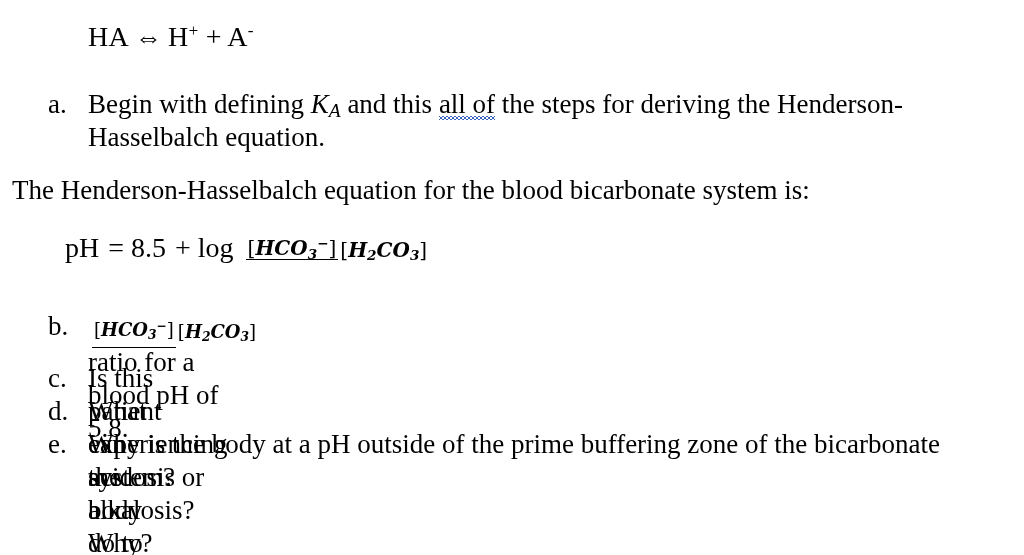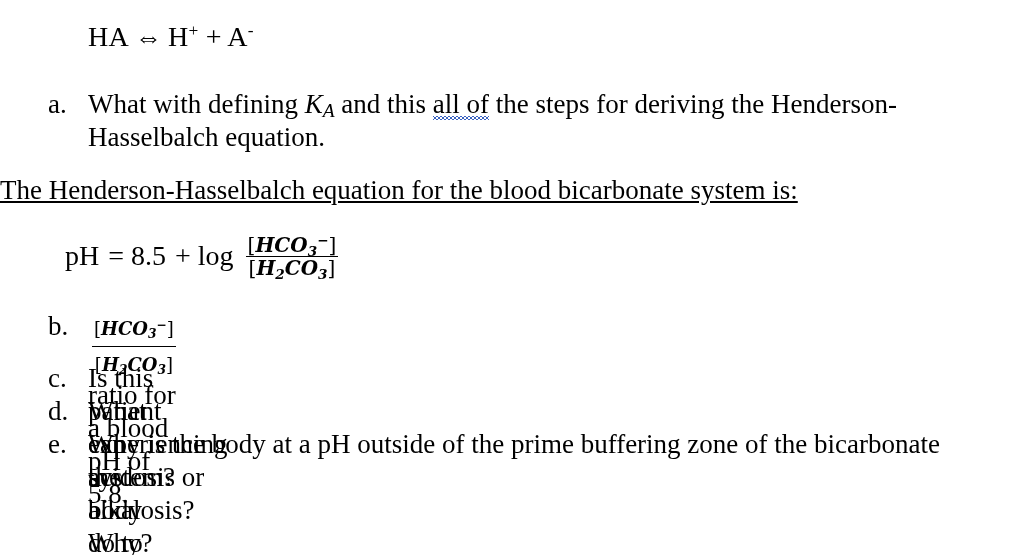--- a/index.html
+++ b/index.html
@@ -74,43 +74,42 @@
   #item-a .list-body { width: 920px; white-space: normal; }
 
   #item-b       { left: 48px; top: 310px; }
   #item-c       { left: 48px; top: 362px; }
   #item-d       { left: 48px; top: 395px; }
   #item-e       { left: 48px; top: 428px; width: 950px; }
   #item-e .list-body { width: 940px; white-space: normal; }
 
   
   #intro-sentence {
-    left: 0px;
+    left: 12px;
     top: 174px;
-    text-decoration: underline;
   }
 
   
   #ph-equation {
     position: absolute;
     left: 65px;
     top: 234px;
     display: flex;
     align-items: center;
     font-size: 28px;
     line-height: 1;
     white-space: nowrap;
   }
   #ph-equation .eq-text { padding-right: 2px; }
   #ph-equation .op { padding: 0 7px; }
 
   
   .frac {
     display: inline-flex;
-    flex-direction: column;
+    flex-direction: row;
     align-items: center;
     vertical-align: middle;
     text-align: center;
     font-family: "DejaVu Serif", "Liberation Serif", serif;
     font-style: italic;
     font-weight: 600;
   }
   .frac .num {
     display: block;
     padding: 0 2px 1px 2px;
@@ -179,21 +178,21 @@
 <div class="page">
 
   <div class="line" id="reaction-equation">
     <span>HA</span><span class="arrow">⇔</span><span>H</span><sup class="charge">+</sup>
     <span>+</span>
     <span>A</span><sup class="charge">-</sup>
   </div>
 
   <div class="list-item" id="item-a">
     <span class="list-marker">a.</span>
-    <span class="list-body"><span>What with defining </span><span class="mathvar"><span>K</span><sub>A</sub></span><span> and this </span><span class="squiggle" style="--sq: #3b63c0;">all of</span><span> the steps for deriving the Henderson-Hasselbalch equation.</span></span>
+    <span class="list-body"><span>Begin with defining </span><span class="mathvar"><span>K</span><sub>A</sub></span><span> and this </span><span class="squiggle" style="--sq: #3b63c0;">all of</span><span> the steps for deriving the Henderson-Hasselbalch equation.</span></span>
   </div>
 
   <div class="line" id="intro-sentence">The Henderson-Hasselbalch equation for the blood bicarbonate system is:</div>
 
   <div id="ph-equation">
     <span class="eq-text">pH</span>
     <span class="op">=</span>
     <span class="eq-text">8.5</span>
     <span class="op">+</span>
     <span class="eq-text">log</span>

